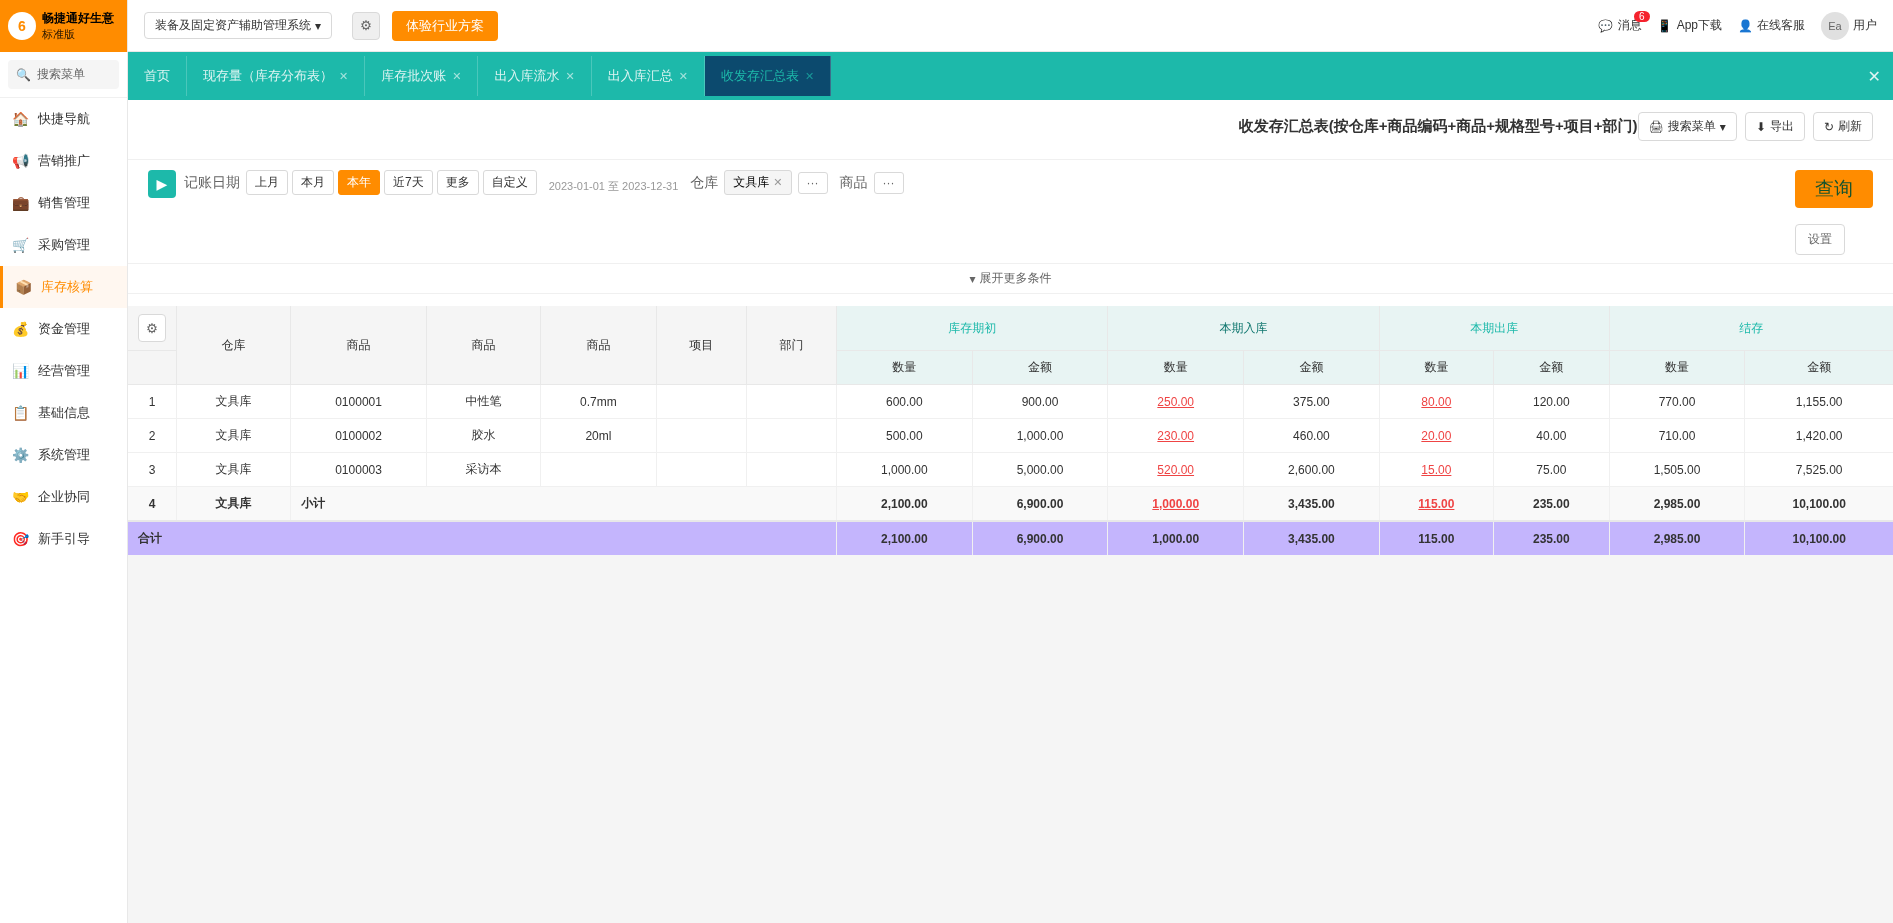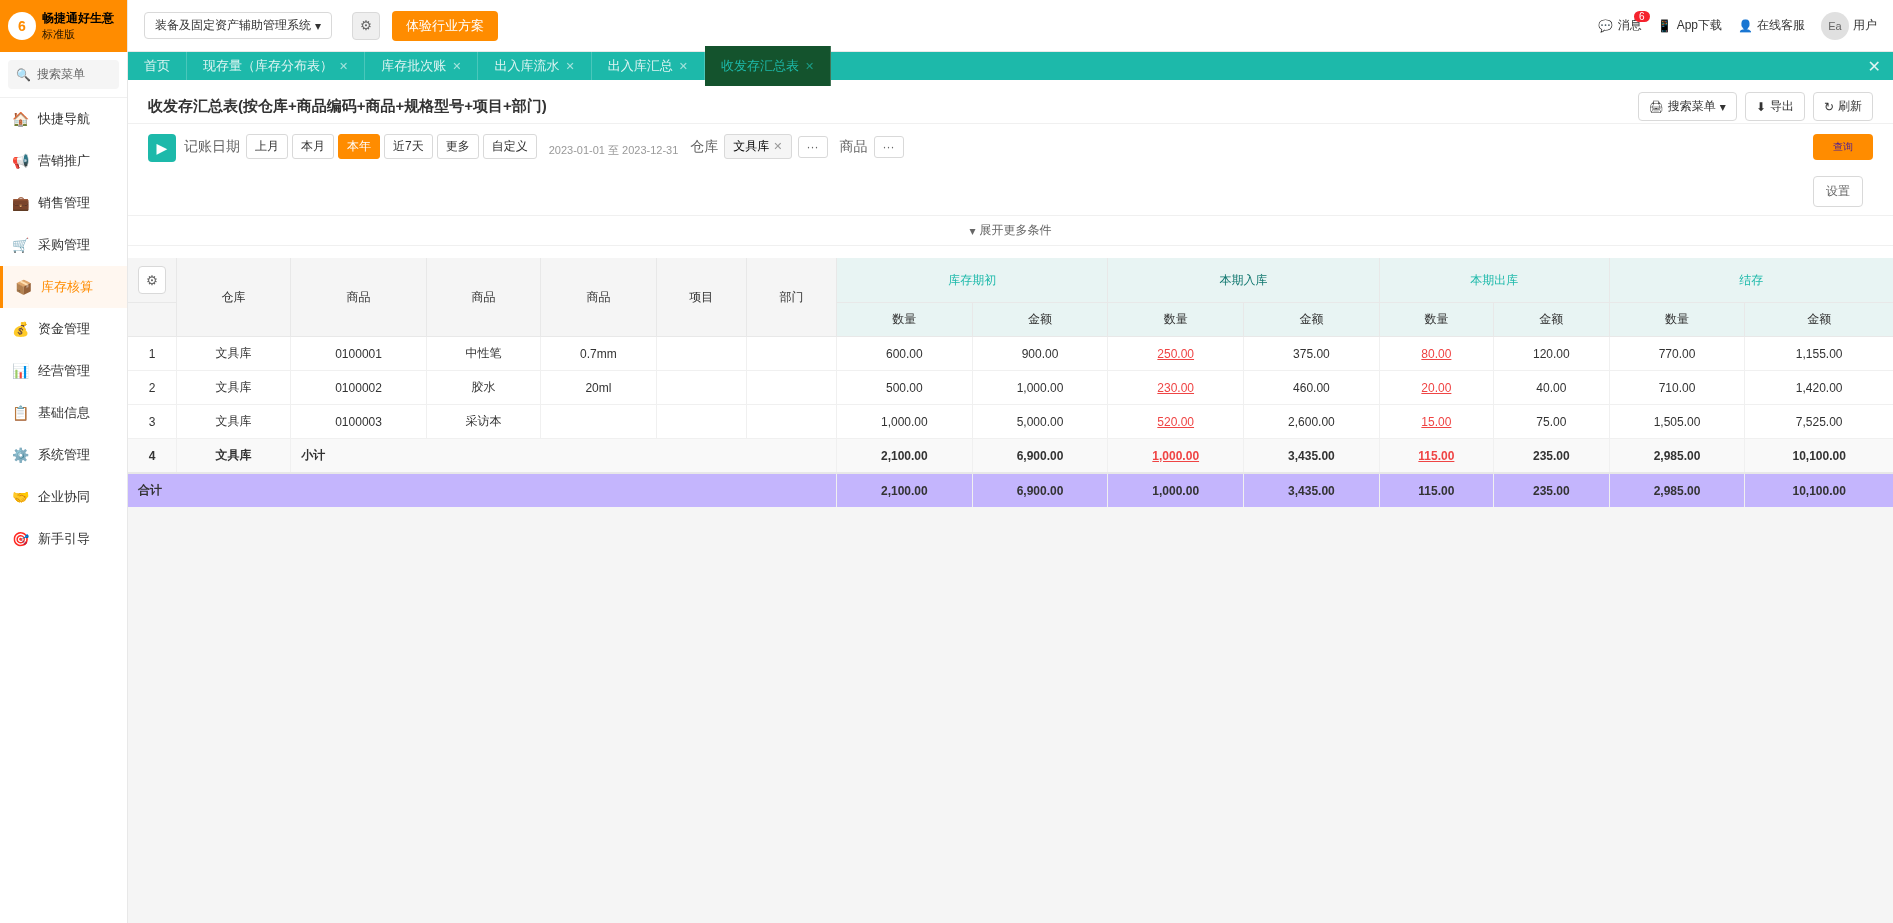--- a/index.html
+++ b/index.html
@@ -25,52 +25,52 @@
     .top-header-system { display: flex; align-items: center; gap: 6px; margin-right: 8px; }
     .system-selector { display: flex; align-items: center; gap: 4px; border: 1px solid #d9d9d9; border-radius: 4px; padding: 4px 10px; cursor: pointer; font-size: 12px; color: #333; }
     .gear-btn { width: 28px; height: 28px; display: flex; align-items: center; justify-content: center; cursor: pointer; color: #666; border: 1px solid #d9d9d9; border-radius: 4px; }
     .experience-btn { background: #ff8c00; color: #fff; border: none; border-radius: 4px; padding: 6px 14px; cursor: pointer; font-size: 13px; }
     .header-actions { display: flex; align-items: center; gap: 16px; margin-left: auto; }
     .header-action-item { display: flex; align-items: center; gap: 4px; cursor: pointer; color: #333; font-size: 12px; position: relative; }
     .badge { background: #f5222d; color: #fff; border-radius: 10px; font-size: 10px; padding: 0 4px; min-width: 16px; text-align: center; position: absolute; top: -6px; right: -8px; }
     .user-avatar { width: 28px; height: 28px; background: #e0e0e0; border-radius: 50%; display: flex; align-items: center; justify-content: center; font-size: 11px; color: #666; }
 
     
-    .tab-bar { height: 28px; background: #1db9aa; display: flex; align-items: center; padding: 0 0; flex-shrink: 0; position: relative; }
+    .tab-bar { height: 48px; background: #1db9aa; display: flex; align-items: center; padding: 0 0; flex-shrink: 0; position: relative; }
     .tab-item { height: 40px; display: flex; align-items: center; padding: 0 16px; cursor: pointer; color: rgba(255,255,255,0.85); font-size: 13px; gap: 6px; border-right: 1px solid rgba(255,255,255,0.2); white-space: nowrap; }
-    .tab-item.active { background: #14532d; color: #1db9aa; font-weight: 500; }
+    .tab-item.active { background: #0c4a6e; color: #1db9aa; font-weight: 500; }
     .tab-close { font-size: 11px; opacity: 0.7; cursor: pointer; }
     .tab-bar-close { margin-left: auto; padding: 0 12px; color: rgba(255,255,255,0.85); cursor: pointer; font-size: 16px; }
 
     
     .page-content { flex: 1; overflow-y: auto; background: #f5f5f5; padding: 0; }
     .content-card { background: #fff; margin: 0; }
 
     
-    .page-header { padding: 12px 20px 2px; background: #fff; border-bottom: 1px solid #f0f0f0; display: flex; align-items: center; justify-content: space-between; }
+    .page-header { padding: 12px 20px 18px; background: #fff; border-bottom: 1px solid #f0f0f0; display: flex; align-items: center; justify-content: flex-end; }
     .page-title { font-size: 15px; font-weight: 600; color: #333; }
     .page-header-actions { display: flex; align-items: center; gap: 8px; }
     .header-action-btn { display: flex; align-items: center; gap: 4px; padding: 5px 10px; border: 1px solid #d9d9d9; background: #fff; border-radius: 4px; cursor: pointer; font-size: 12px; color: #333; }
     .filter-expand-btn { width: 28px; height: 28px; background: #1db9aa; color: #fff; border: none; border-radius: 4px; cursor: pointer; display: flex; align-items: center; justify-content: center; flex-shrink: 0; font-size: 14px; }
     .filter-group { display: flex; align-items: center; gap: 6px; }
     .filter-label { color: #666; font-size: 14px; white-space: nowrap; }
     .date-shortcuts { display: flex; align-items: center; gap: 4px; }
     .date-btn { padding: 3px 8px; border: 1px solid #d9d9d9; border-radius: 3px; cursor: pointer; font-size: 12px; color: #333; background: #fff; }
     .date-btn.active { background: #ff8c00; color: #fff; border-color: #ff8c00; }
     .date-range { color: #999; font-size: 11px; }
     .warehouse-tag { display: flex; align-items: center; gap: 4px; padding: 3px 8px; background: #f5f5f5; border: 1px solid #d9d9d9; border-radius: 3px; font-size: 12px; }
     .tag-close { cursor: pointer; color: #999; font-size: 11px; }
     .ellipsis-btn { padding: 3px 8px; border: 1px solid #d9d9d9; border-radius: 3px; cursor: pointer; font-size: 12px; color: #666; background: #fff; }
 
     .expand-more-bar { padding: 6px 20px; background: #fff; border-bottom: 1px solid #f0f0f0; display: flex; align-items: center; justify-content: center; }
     .expand-more-btn { display: flex; align-items: center; gap: 4px; color: #666; font-size: 12px; cursor: pointer; background: none; border: none; }
 
     
     .query-section { display: flex; align-items: flex-start; padding: 0 0; }
-    .query-btn { background: #ff8c00; color: #4c1d95; border: none; border-radius: 4px; padding: 6px 20px; cursor: pointer; font-size: 10px; margin-right: 0; }
+    .query-btn { background: #ff8c00; color: #14532d; border: none; border-radius: 4px; padding: 6px 20px; cursor: pointer; font-size: 19px; margin-right: 0; }
     .settings-btn { background: #fff; color: #666; border: 1px solid #d9d9d9; border-radius: 4px; padding: 6px 12px; cursor: pointer; font-size: 12px; margin-top: 12px; }
 
     
     .table-section { padding: 12px 0 0; background: #fff; }
     .settings-icon-btn { width: 28px; height: 28px; display: flex; align-items: center; justify-content: center; border: 1px solid #d9d9d9; border-radius: 4px; cursor: pointer; color: #666; background: #fff; }
 
     table { width: 100%; border-collapse: collapse; font-size: 12px; }
     thead tr { background: #f5f5f5; }
     th { padding: 8px 10px; text-align: center; color: #333; font-weight: 500; border-bottom: 1px solid #e8e8e8; border-right: 1px solid #e8e8e8; white-space: nowrap; }
     th:last-child { border-right: none; }

